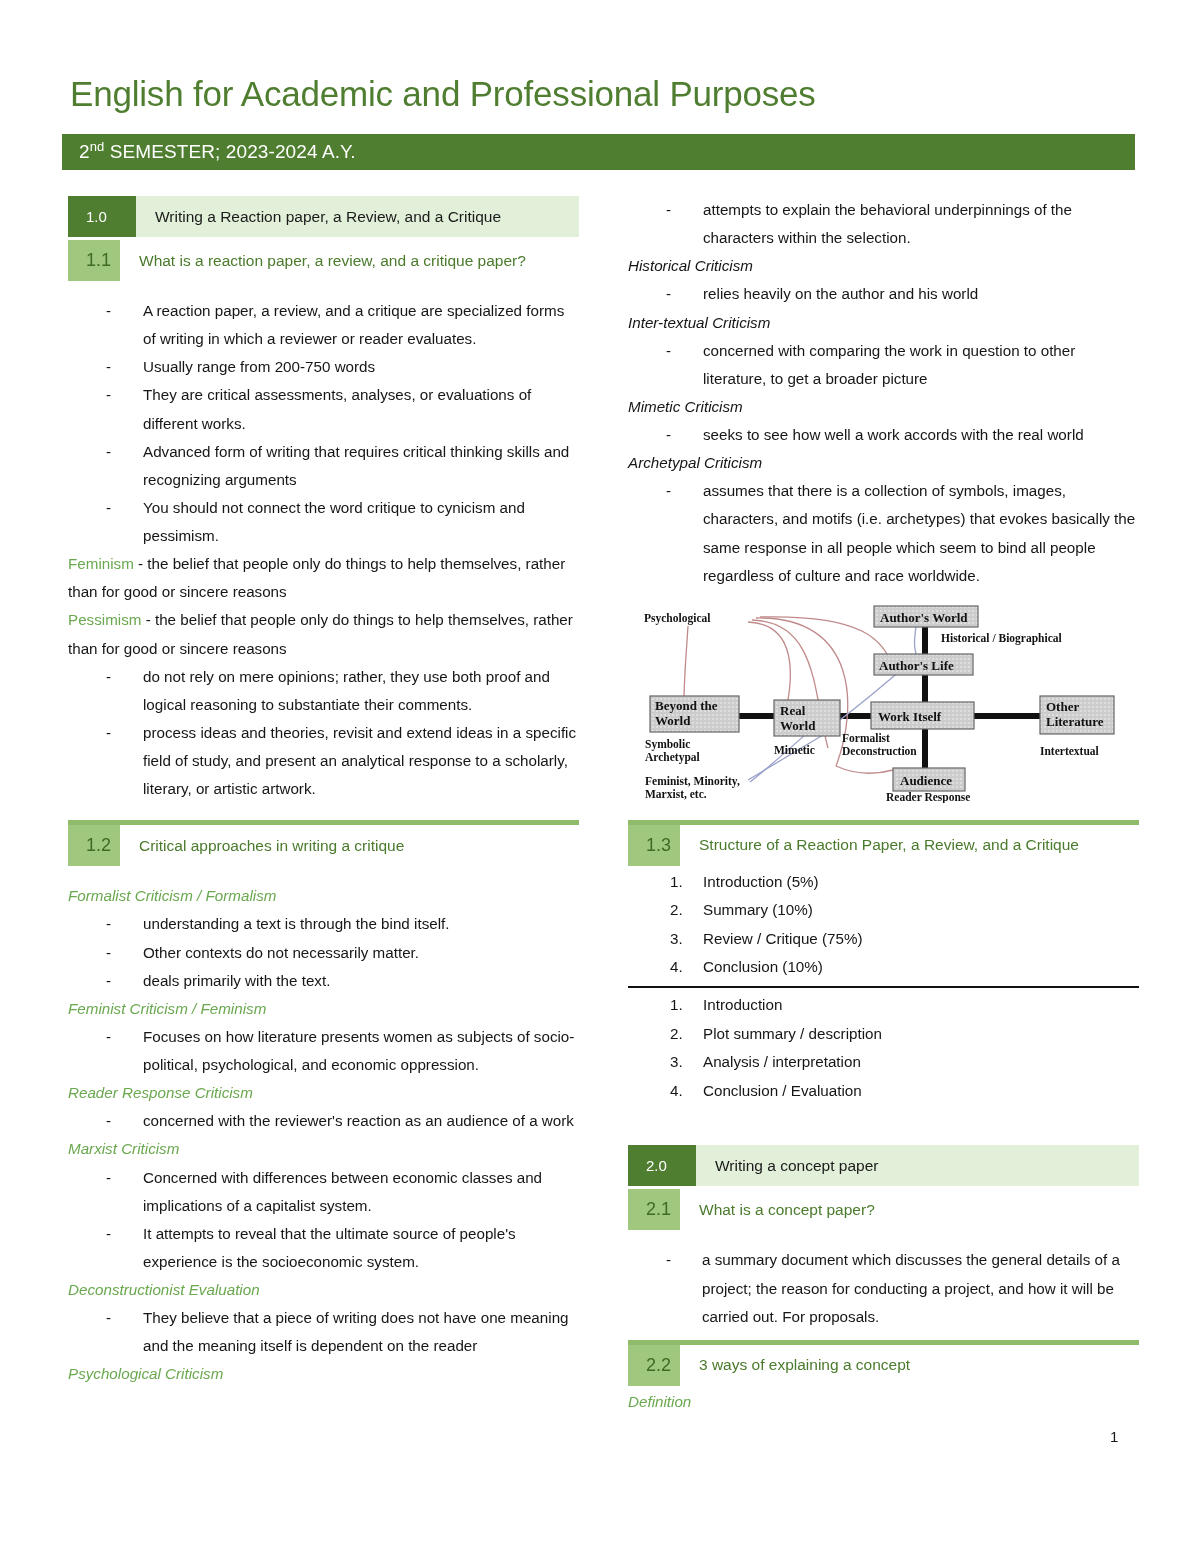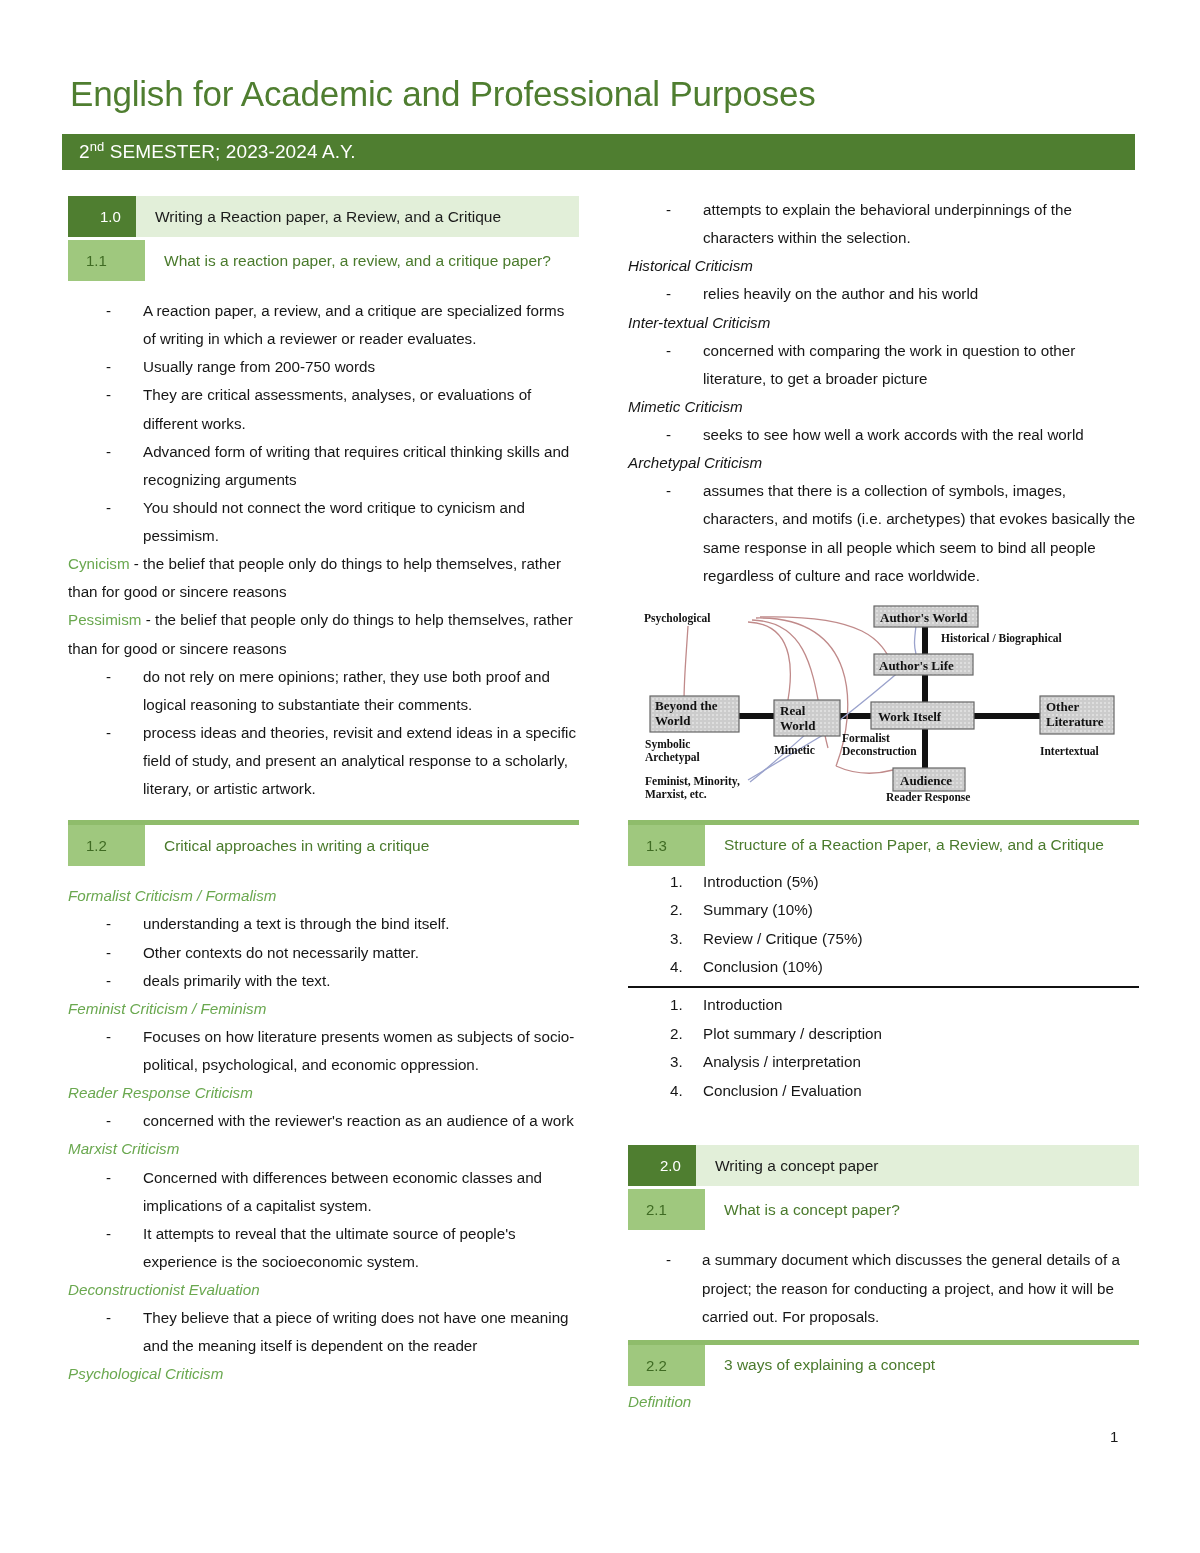--- a/index.html
+++ b/index.html
@@ -74,21 +74,21 @@
     height: 41px;
     margin-bottom: 3px;
   }
   .h-major .num {
     width: 68px;
     background: #4F7E30;
     color: #ffffff;
     font-size: 15px;
     display: flex;
     align-items: center;
-    padding-left: 32px;
+    padding-left: 18px;
     box-sizing: border-box;
   }
   .h-major .ttl {
     flex: 1;
     font-size: 15.5px;
     color: #1b1b1b;
     display: flex;
     align-items: center;
     padding-left: 19px;
     box-sizing: border-box;
@@ -102,24 +102,24 @@
     margin-bottom: 2px;
   }
   .h-minor.ruled::before {
     content: "";
     position: absolute;
     left: 0; right: 0; top: -5px;
     height: 5px;
     background: #8FBC6B;
   }
   .h-minor .num {
-    width: 77px;
+    width: 52px;
     background: #9FC87E;
     color: #3f6b23;
-    font-size: 15px;
+    font-size: 18px;
     display: flex;
     align-items: center;
     padding-left: 18px;
     box-sizing: border-box;
   }
   .h-minor .ttl {
     flex: 1;
     font-size: 15.5px;
     color: #4a7a2c;
     display: flex;
@@ -241,21 +241,21 @@
 
     <ul class="dash">
       <li>A reaction paper, a review, and a critique are specialized forms of writing in which a reviewer or reader evaluates.</li>
       <li>Usually range from 200-750 words</li>
       <li>They are critical assessments, analyses, or evaluations of different works.</li>
       <li>Advanced form of writing that requires critical thinking skills and recognizing arguments</li>
       <li>You should not connect the word critique to cynicism and pessimism.</li>
     </ul>
 
     <p class="para">
-      <span class="term">Cynicism</span><span> - the belief that people only do things to help themselves, rather than for good or sincere reasons</span>
+      <span class="term">Feminism</span><span> - the belief that people only do things to help themselves, rather than for good or sincere reasons</span>
     </p>
 
     <p class="para">
       <span class="term">Pessimism</span><span> - the belief that people only do things to help themselves, rather than for good or sincere reasons</span>
     </p>
 
     <ul class="dash">
       <li>do not rely on mere opinions; rather, they use both proof and logical reasoning to substantiate their comments.</li>
       <li>process ideas and theories, revisit and extend ideas in a specific field of study, and present an analytical response to a scholarly, literary, or artistic artwork.</li>
     </ul>

